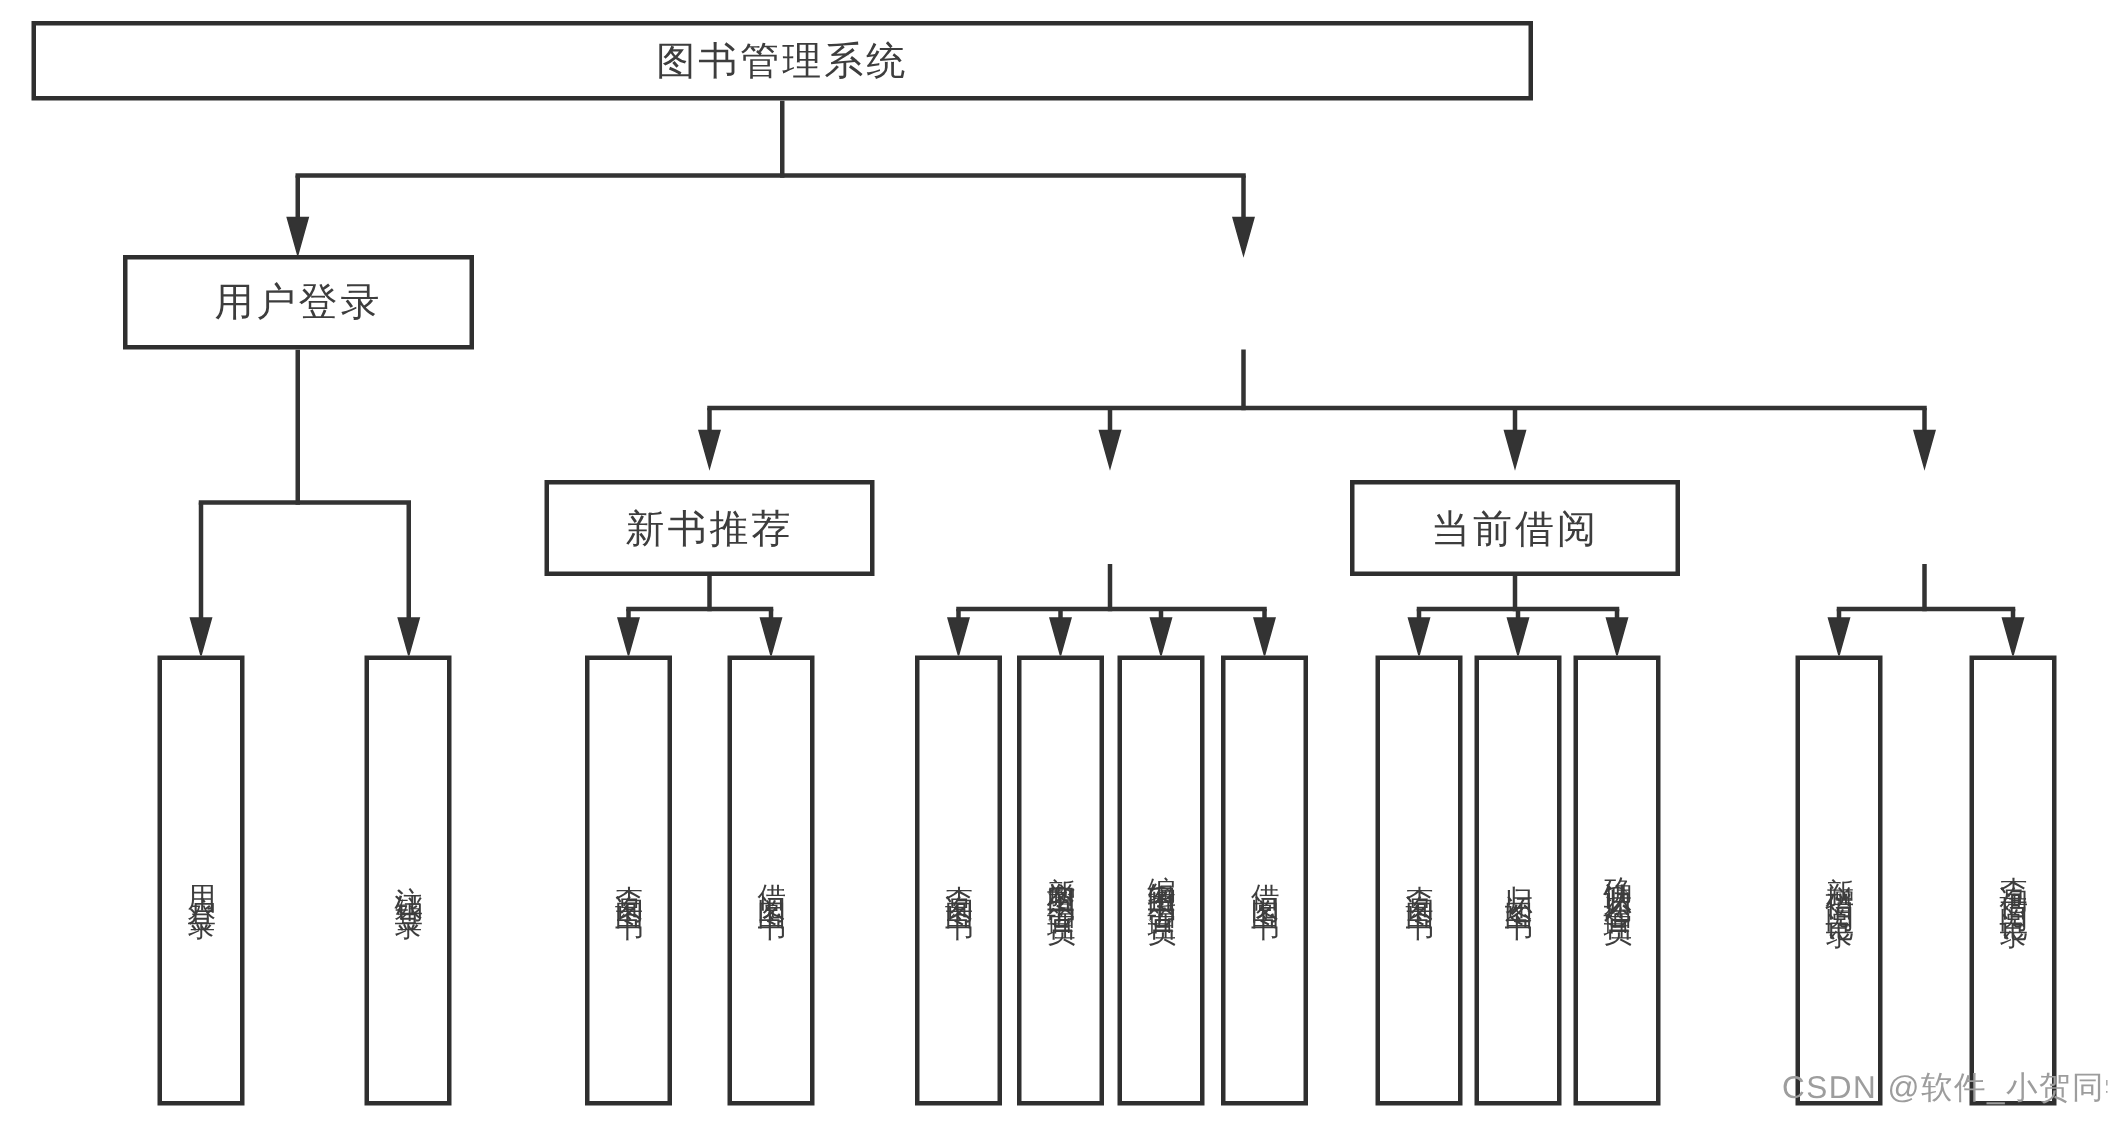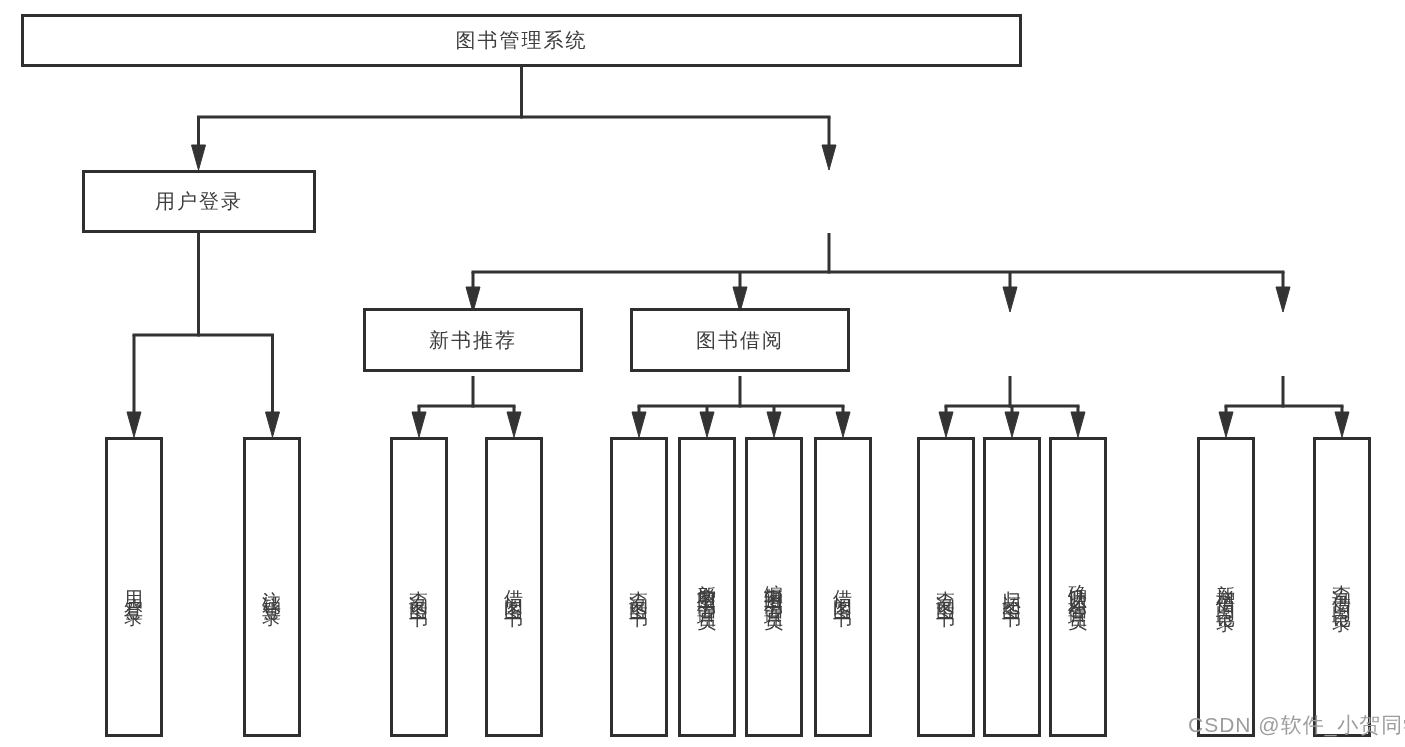--- a/index.html
+++ b/index.html
@@ -34,28 +34,28 @@
     background:#ffffff;
     border:3px solid var(--border);
     color:var(--text);
     display:flex;
     align-items:center;
     justify-content:center;
     text-align:center;
   }
   .box.h{
     height:63px;
-    font-size:20px;
+    font-size:26px;
     letter-spacing:2px;
   }
   .box.root{
     left:21px;top:14px;width:1001px;height:53px;
   }
   .box.lvl2{top:170px;width:234px;}
-  .box.lvl3{top:308px;width:220px;height:64px;}
+  .box.lvl3{top:320px;width:220px;height:64px;}
   .box.v{
     top:437px;
     width:58px;height:300px;
     font-size:19px;
     writing-mode:vertical-rl;
     text-orientation:mixed;
     letter-spacing:6px;
     line-height:1;
   }
   .box.v.long{letter-spacing:4px;}
@@ -126,21 +126,21 @@
       <path class="ah" d="M 1219 412 L 1233 412 L 1226 437 Z"></path>
       <line x1="1342" y1="406" x2="1342" y2="417"></line>
       <path class="ah" d="M 1335 412 L 1349 412 L 1342 437 Z"></path>
     </svg>
 
   <div class="box h root">图书管理系统</div>
 
   <div class="box h lvl2" style="left:82px">用户登录</div>
 
   <div class="box h lvl3" style="left:363px">新书推荐</div>
-  <div class="box h lvl3" style="left:630px">图书借阅</div>
+  <div class="box h lvl3" style="left:900px">当前借阅</div>
 
   <div class="box v" style="left:105px">用户登录</div>
   <div class="box v" style="left:243px">注销登录</div>
   <div class="box v" style="left:390px">查询图书</div>
   <div class="box v" style="left:485px">借阅图书</div>
   <div class="box v" style="left:610px">查询图书</div>
   <div class="box v long" style="left:678px">新增图书（管理员）</div>
   <div class="box v long" style="left:745px">编辑图书（管理员）</div>
   <div class="box v" style="left:814px">借阅图书</div>
   <div class="box v" style="left:917px">查询图书</div>

